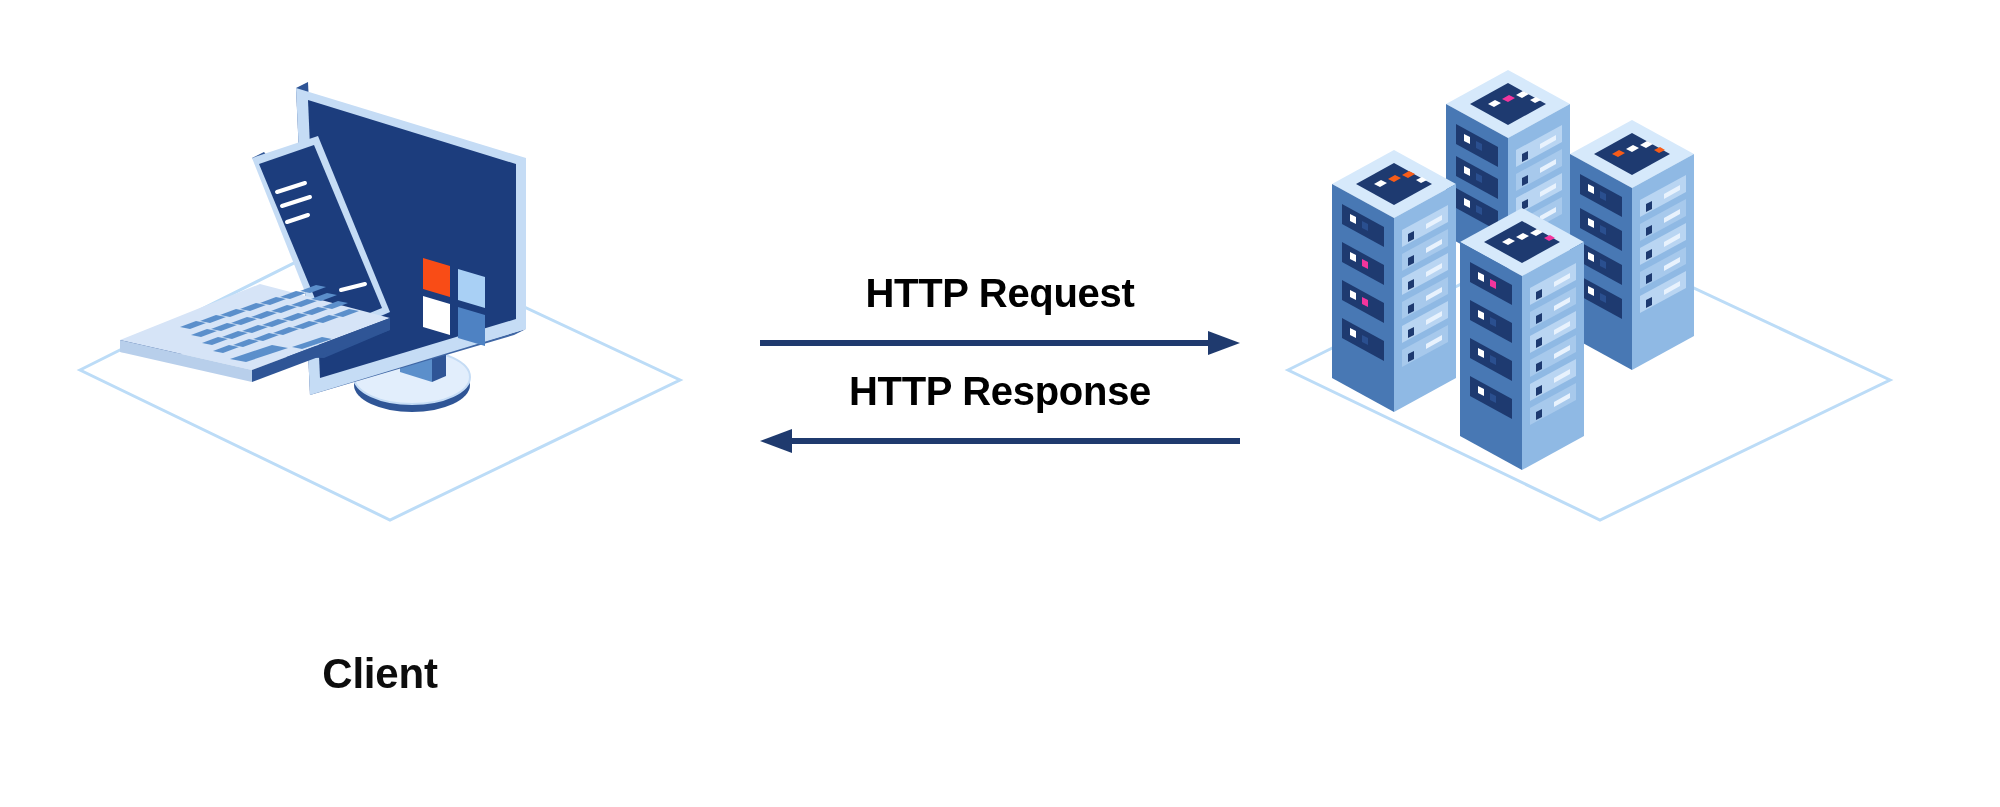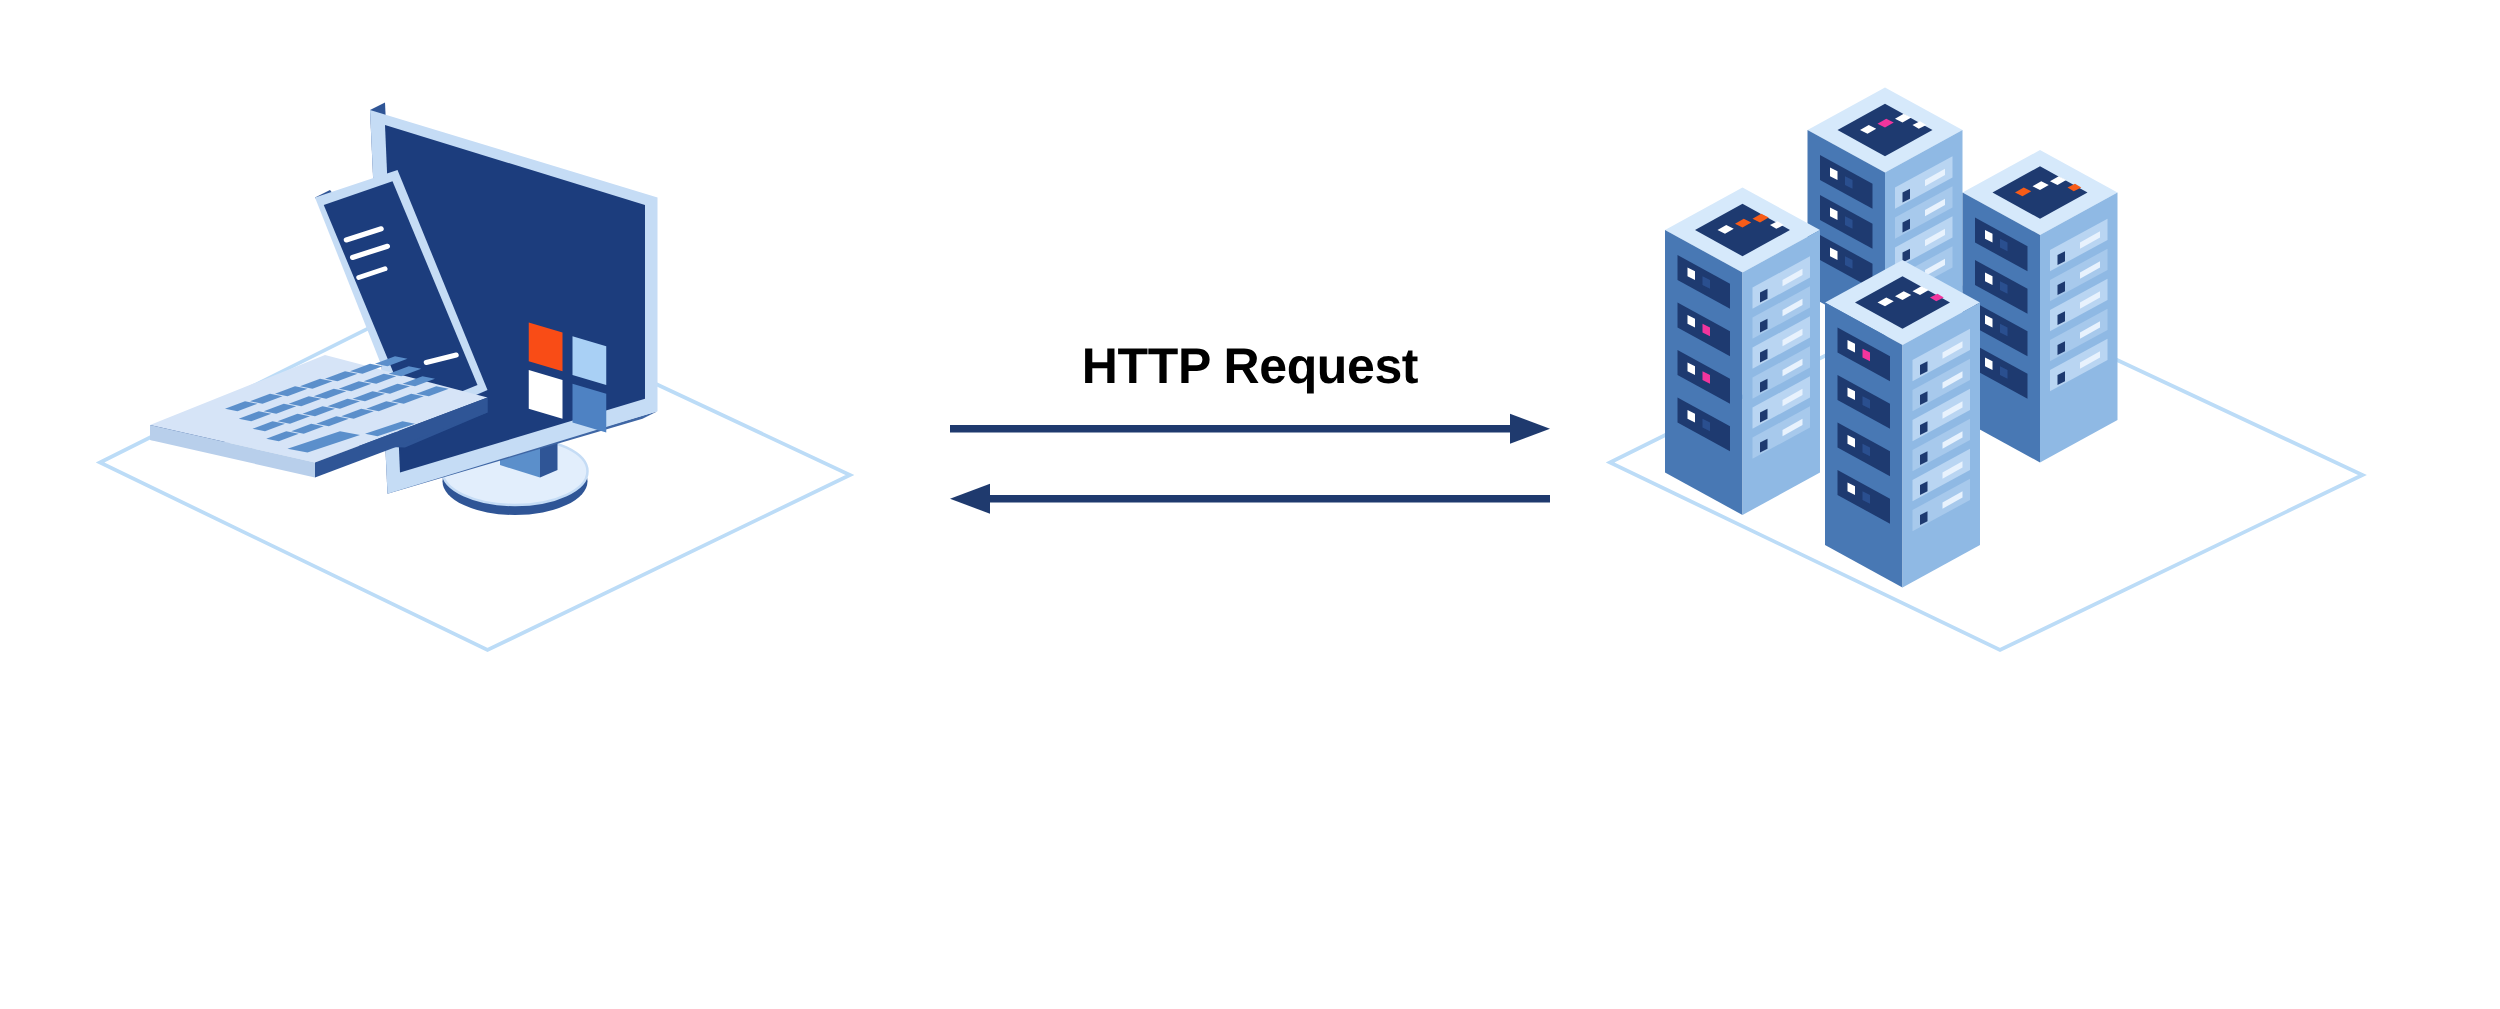--- a/index.html
+++ b/index.html
@@ -131,32 +131,34 @@
         <polygon points="233,287 249,281 259,283 243,289"></polygon>
         <polygon points="253,281 269,275 279,277 263,283"></polygon>
         <polygon points="273,275 289,269 299,271 283,277"></polygon>
 
         <polygon points="170,319 212,305 228,308 186,322"></polygon>
         <polygon points="232,307 262,297 272,299 242,309"></polygon>
       </g>
     </svg>
   </div>
 
+  <div class="caption" id="client-label">Client</div>
 
   <div id="exchange">
 
     <div class="arrow-group" id="request-group">
       <div class="arrow-label">HTTP Request</div>
       <svg class="arrow-svg" width="480" height="30" viewBox="0 0 480 30">
         <line x1="0" y1="15" x2="448" y2="15" stroke="#1f3a6e" stroke-width="6"></line>
         <polygon points="448,3 480,15 448,27" fill="#1f3a6e"></polygon>
       </svg>
     </div>
 
     <div class="arrow-group" id="response-group">
+      <div class="arrow-label">HTTP Response</div>
       <svg class="arrow-svg" width="480" height="30" viewBox="0 0 480 30">
         <line x1="32" y1="15" x2="480" y2="15" stroke="#1f3a6e" stroke-width="6"></line>
         <polygon points="32,3 0,15 32,27" fill="#1f3a6e"></polygon>
       </svg>
     </div>
   </div>
 
   <div class="node" id="server-illustration">
     <svg width="640" height="580" viewBox="0 0 640 580">
 

